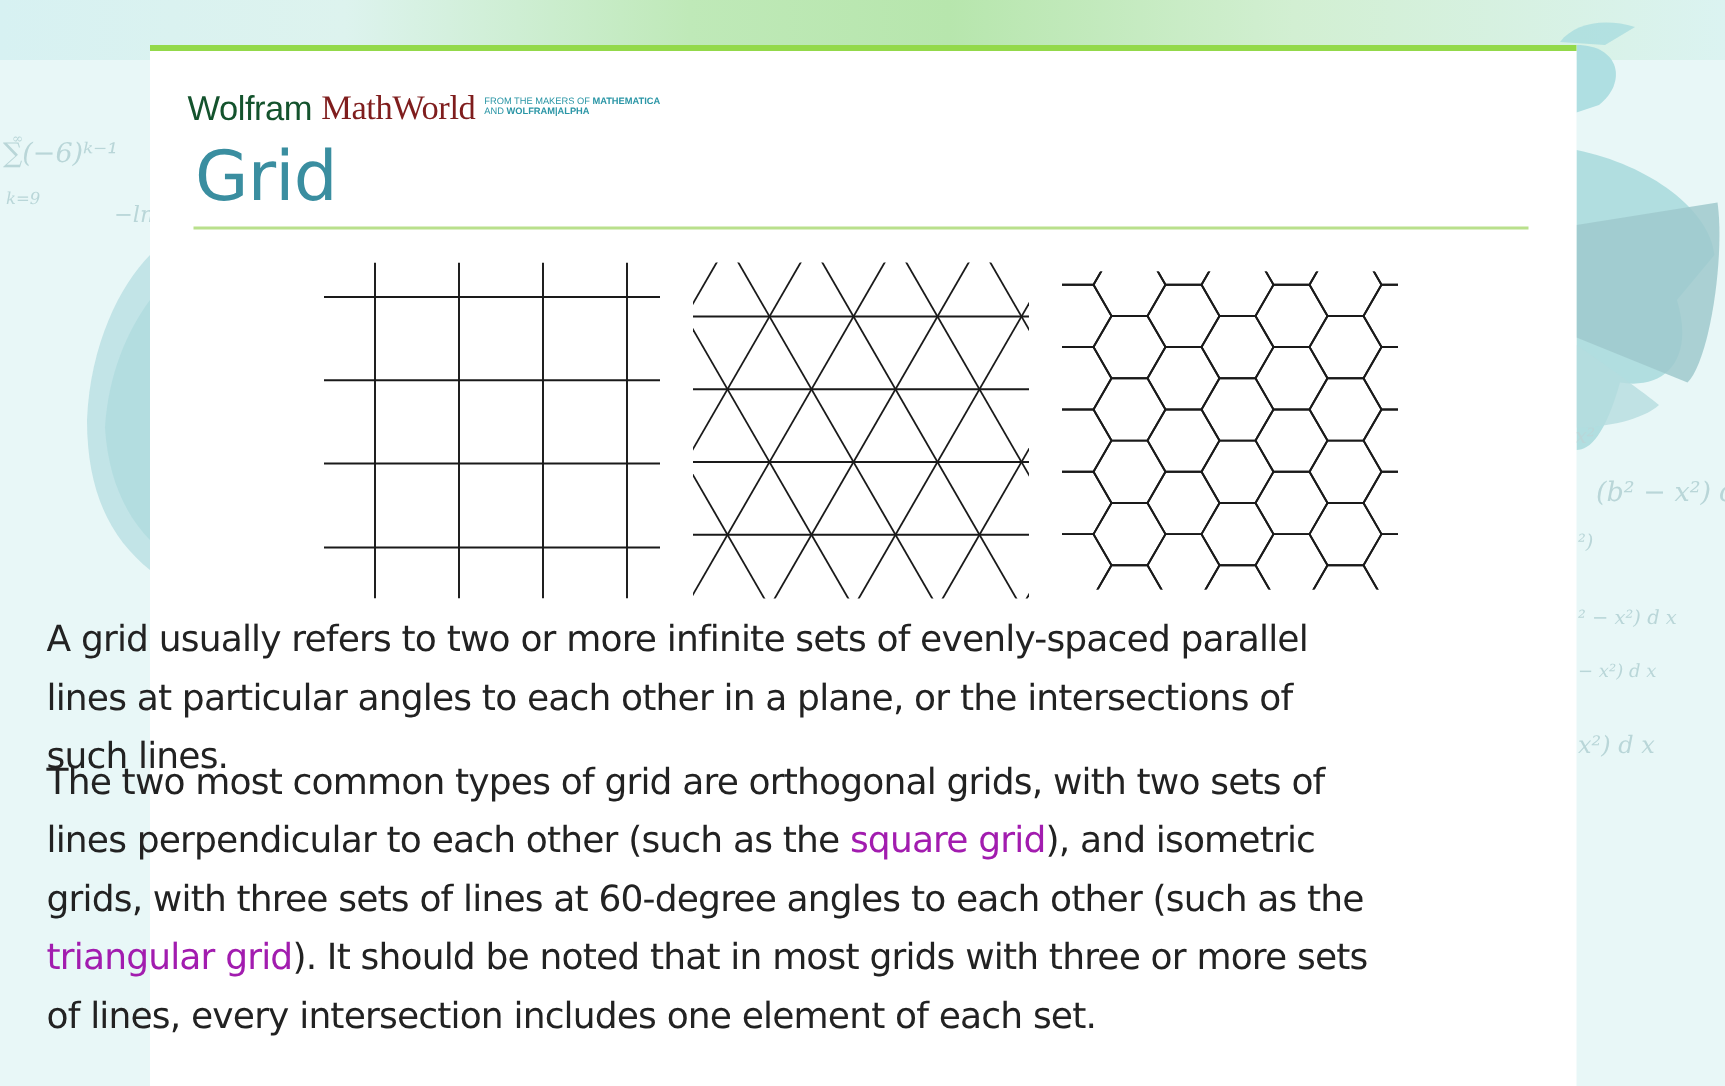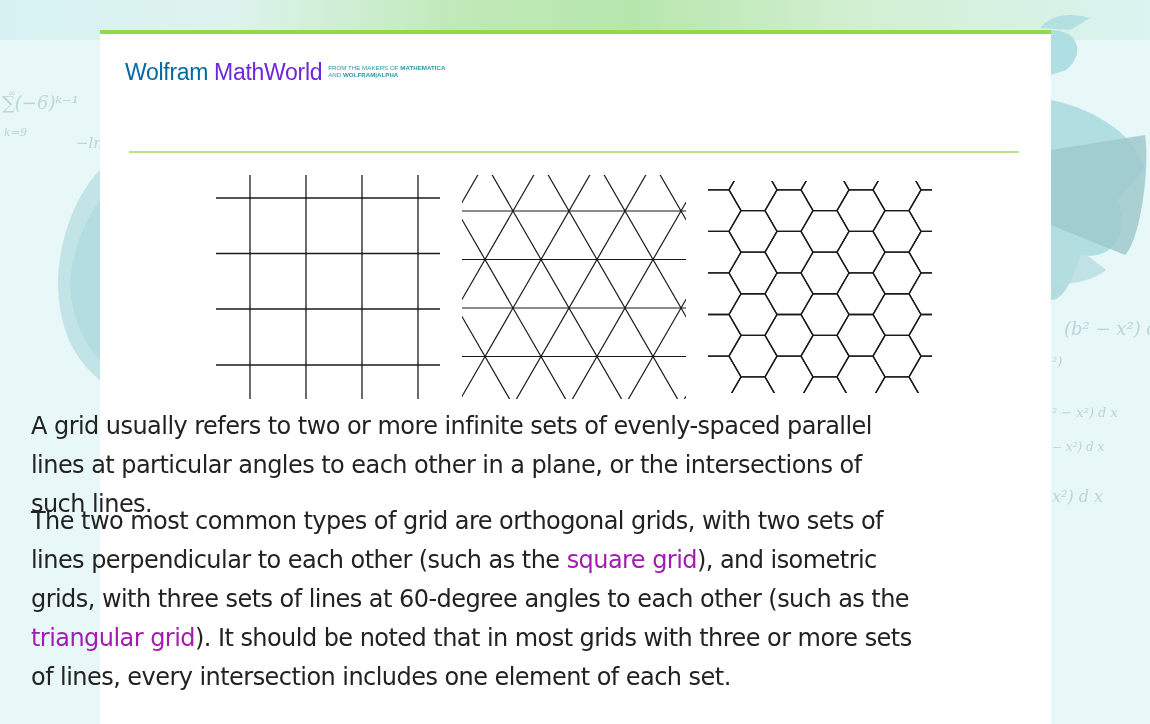--- a/index.html
+++ b/index.html
@@ -16,22 +16,22 @@
   .formula {
     position: absolute; color: #b9d6d8; font-family: "DejaVu Serif", serif; font-style: italic;
   }
   .card {
     position: absolute; left: 100px; top: 30px; width: 951px; height: 720px;
     background: #ffffff; border-top: 4px solid #93d94a; box-sizing: border-box;
   }
   .brand {
     position: absolute; left: 25px; top: 25px; height: 26px; display: flex; align-items: flex-end;
   }
-  .brand-wolfram { font-size: 23px; color: #0369a1; letter-spacing: -0.3px; line-height: 26px; }
-  .brand-mathworld { font-size: 23px; color: #6d28d9; margin-left: 6px; letter-spacing: -0.3px; line-height: 26px; }
+  .brand-wolfram { font-size: 23px; color: #14532d; letter-spacing: -0.3px; line-height: 26px; }
+  .brand-mathworld { font-size: 23px; color: #7f1d1d; margin-left: 6px; letter-spacing: -0.3px; line-height: 26px; font-family: Liberation Serif, serif; }
   .brand-tag {
     margin-left: 6px; font-size: 6.2px; line-height: 7px; color: #2b96a6; padding-bottom: 7px;
     text-transform: uppercase;
   }
   .brand-tag b { font-weight: bold; }
   .page-title {
     position: absolute; left: 30px; top: 56px; font-size: 46px; color: #3a8ea0;
     font-family: "DejaVu Sans", sans-serif; font-weight: normal; margin: 0; letter-spacing: -0.5px;
   }
   .divider {
@@ -82,20 +82,21 @@
 <div class="card">
   <div class="brand">
     <span class="brand-wolfram">Wolfram</span>
     <span class="brand-mathworld">MathWorld</span>
     <span class="brand-tag">
       <span>From the makers of </span><b>Mathematica</b><br>
       <span>and </span><b>Wolfram|Alpha</b>
     </span>
   </div>
 
+  <h1 class="page-title">Grid</h1>
   <div class="divider"></div>
 </div>
 
 <svg class="figure" width="1150" height="724" viewBox="0 0 1150 724" style="position:absolute; left:0; top:0;">
   <defs>
     <clipPath id="clipSq">
         <rect x="216" y="175" width="224" height="224"></rect>
       </clipPath>
     <clipPath id="clipTri">
         <rect x="462" y="175" width="224" height="224"></rect>

